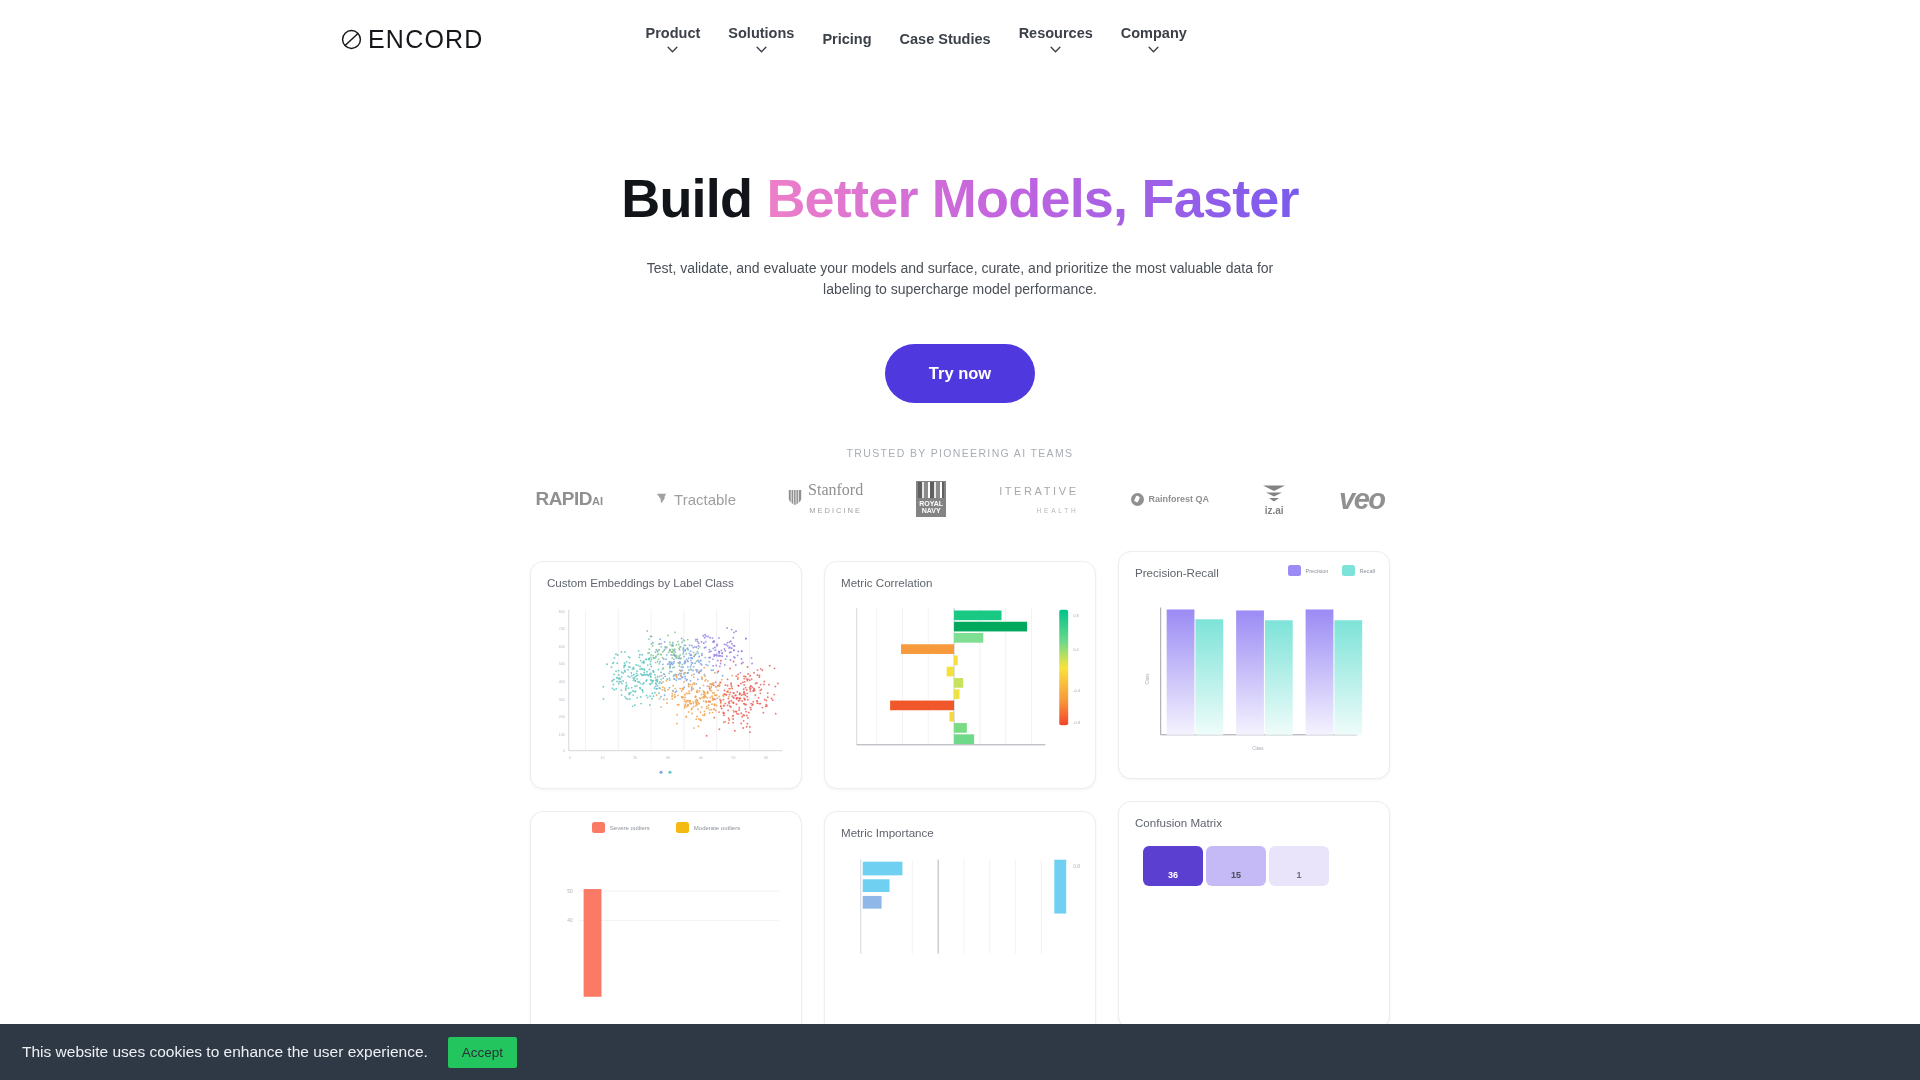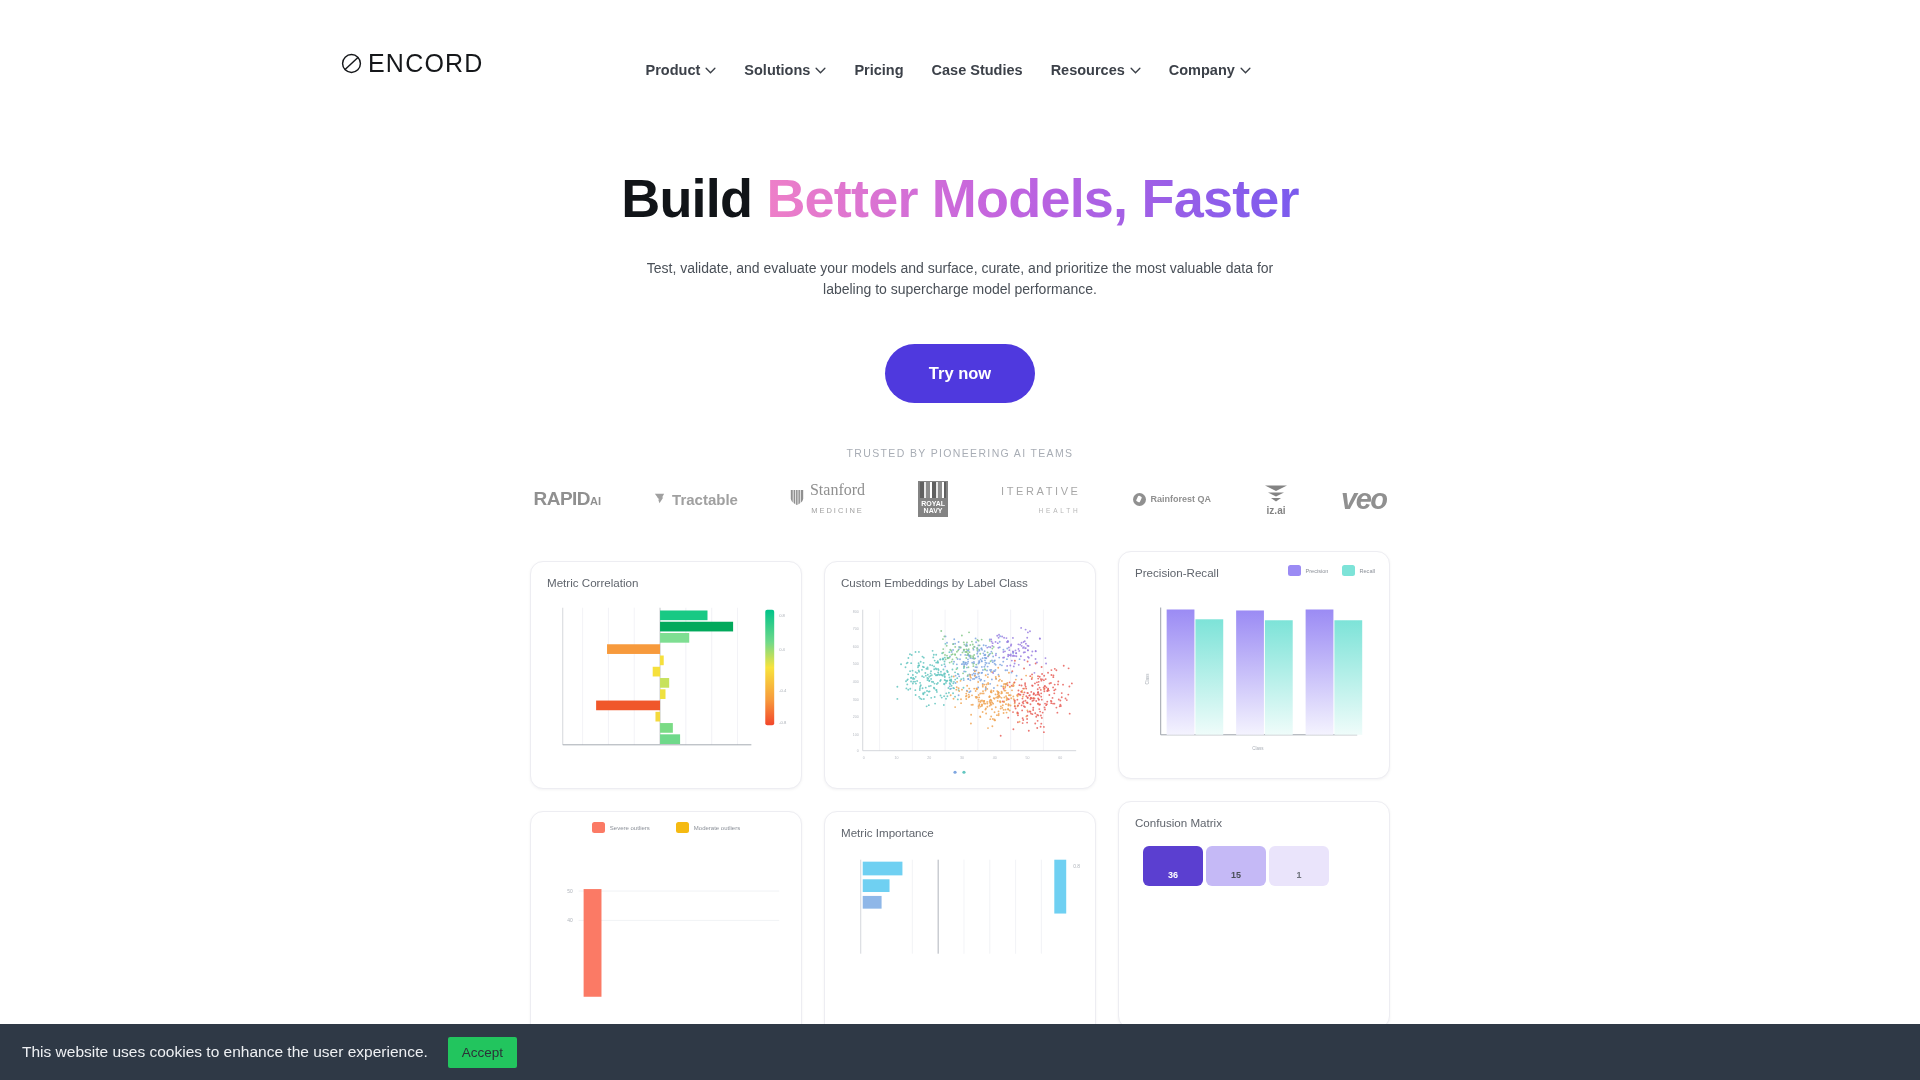--- a/index.html
+++ b/index.html
@@ -7,38 +7,38 @@
     width: 1920px; height: 1080px;
     background: #ffffff;
     font-family: "Liberation Sans", sans-serif;
     overflow: hidden;
   }
   body { position: relative; }
 
   
   .nav {
     height: 78px;
-    display: flex; align-items: flex-end;
+    display: flex; align-items: center;
     padding: 0 340px 0 340px;
     position: relative;
   }
   .logo { display: flex; align-items: center; gap: 5px; }
   .logo-mark { width: 23px; height: 23px; display: block; }
   .logo-text {
     font-size: 25px; letter-spacing: 1.2px; color: #15171a;
     font-weight: 400; font-family: "Liberation Sans", sans-serif;
   }
   .nav-links {
     display: flex; align-items: center; gap: 28px;
     margin-left: 162px;
   }
   .nav-item {
     display: flex; align-items: center; gap: 5px;
     font-size: 14.5px; font-weight: 700; color: #3c4149;
-    cursor: pointer; white-space: nowrap;
+    cursor: pointer; white-space: nowrap; flex-direction: column;
   }
   .chev { width: 11px; height: 7px; display: block; }
   .nav-right {
     position: absolute; right: 340px; top: 50%;
     transform: translateY(-50%);
     display: flex; align-items: center; gap: 25px;
   }
   .login { font-size: 14.5px; font-weight: 700; color: #20242b; cursor: pointer; }
   .cta {
     background: #4F39DE; color: #fff;
@@ -78,21 +78,21 @@
   
   .logos {
     margin-top: 18px;
     display: flex; align-items: center; justify-content: center;
     gap: 52px; height: 44px;
     filter: grayscale(100%);
   }
   .logo-slot { display: flex; align-items: center; justify-content: center; height: 44px; }
   .l-rapid { font-size: 19px; font-weight: 800; color: #8b9098; letter-spacing: -0.5px; }
   .l-rapid small { font-size: 11px; font-weight: 600; letter-spacing: 0; }
-  .l-tractable { display: flex; align-items: center; gap: 6px; font-size: 15px; color: #9ba0a8; font-weight: bold; }
+  .l-tractable { display: flex; align-items: center; gap: 6px; font-size: 15px; color: #9ba0a8; }
   .l-stanford { display: flex; align-items: center; gap: 6px; }
   .l-stanford .sfd { font-size: 16px; color: #8b9098; font-family: "Liberation Serif", serif; }
   .l-stanford .med { font-size: 7.5px; letter-spacing: 2px; color: #9ba0a8; }
   .navy {
     width: 32px; height: 38px; background: #7e838b; color: #fff;
     display: flex; flex-direction: column; align-items: center; justify-content: flex-end;
     font-size: 7px; font-weight: 800; line-height: 1.05; padding-bottom: 3px;
     border: 1.5px solid #fff;
   }
   .navy .tile { width: 26px; height: 16px; background:
@@ -272,69 +272,20 @@
         <span class="nm">iz.ai</span>
       </span>
     </div>
     <div class="logo-slot">
       <span class="l-veo">veo</span>
     </div>
   </div>
 </div>
 
 <div class="grid">
-
-  <div class="card">
-    <div class="card-title">Metric Correlation</div>
-    <div class="card-body">
-      <svg class="plot" viewBox="0 0 272 190" preserveAspectRatio="none">
-        <defs>
-          <linearGradient id="cbar" x1="0" y1="0" x2="0" y2="1">
-            <stop offset="0%" stop-color="#00C389"></stop>
-              <stop offset="28%" stop-color="#6FD98A"></stop>
-            <stop offset="50%" stop-color="#F8E33C"></stop>
-              <stop offset="78%" stop-color="#F79A3C"></stop>
-            <stop offset="100%" stop-color="#F2462B"></stop>
-          </linearGradient>
-        </defs>
-        <g stroke="#e9e9ef" stroke-width=".6">
-          <line x1="52" y1="12" x2="52" y2="152"></line>
-            <line x1="78" y1="12" x2="78" y2="152"></line>
-          <line x1="104" y1="12" x2="104" y2="152"></line>
-            <line x1="156" y1="12" x2="156" y2="152"></line>
-          <line x1="182" y1="12" x2="182" y2="152"></line>
-            <line x1="208" y1="12" x2="208" y2="152"></line>
-        </g>
-        <line x1="32" y1="12" x2="32" y2="152" stroke="#c9ccd3" stroke-width=".8"></line>
-        <line x1="32" y1="152" x2="222" y2="152" stroke="#9aa0a8" stroke-width=".9"></line>
-        <line x1="130" y1="12" x2="130" y2="152" stroke="#b6bac1" stroke-width=".8"></line>
-        <g id="corr-bars">
-            <rect x="130.0" y="14.8" width="47.8" height="9.9" fill="#18C984"></rect>
-            <rect x="130.0" y="26.3" width="73.6" height="9.9" fill="#02A95C"></rect>
-            <rect x="130.0" y="37.8" width="29.4" height="9.9" fill="#7EDE92"></rect>
-            <rect x="76.6" y="49.3" width="53.4" height="9.9" fill="#F79A3C"></rect>
-            <rect x="130.0" y="60.8" width="3.7" height="9.9" fill="#F6E03C"></rect>
-            <rect x="122.6" y="72.3" width="7.4" height="9.9" fill="#F6E03C"></rect>
-            <rect x="130.0" y="83.8" width="9.2" height="9.9" fill="#C7E25C"></rect>
-            <rect x="130.0" y="95.3" width="5.5" height="9.9" fill="#EFE13F"></rect>
-            <rect x="65.6" y="106.8" width="64.4" height="9.9" fill="#F0572A"></rect>
-            <rect x="125.4" y="118.3" width="4.6" height="9.9" fill="#F4D93C"></rect>
-            <rect x="130.0" y="129.8" width="12.9" height="9.9" fill="#7ADB85"></rect>
-            <rect x="130.0" y="141.3" width="20.2" height="9.9" fill="#6FD98A"></rect>
-          </g>
-        <rect x="236" y="14" width="9" height="118" rx="2" fill="url(#cbar)"></rect>
-        <g fill="#a9aeb6" font-size="4.2" font-family="Liberation Sans, sans-serif">
-          <text x="250" y="21">0.8</text>
-            <text x="250" y="56">0.4</text>
-          <text x="250" y="98">-0.4</text>
-            <text x="250" y="131">-0.8</text>
-        </g>
-      </svg>
-    </div>
-  </div>
 
   <div class="card">
     <div class="card-title">Custom Embeddings by Label Class</div>
     <div class="card-body">
       <svg class="plot" viewBox="0 0 272 190" preserveAspectRatio="none">
         <g stroke="#e9e9ef" stroke-width=".6">
           <line x1="55" y1="14" x2="55" y2="158"></line>
             <line x1="88" y1="14" x2="88" y2="158"></line>
           <line x1="121" y1="14" x2="121" y2="158"></line>
             <line x1="154" y1="14" x2="154" y2="158"></line>
@@ -1354,20 +1305,69 @@
             <circle cx="149.5" cy="71.7" r="0.95" fill="#86C98B" opacity="0.85"></circle>
             <circle cx="120.3" cy="41.3" r="0.95" fill="#86C98B" opacity="0.85"></circle>
             <circle cx="122.6" cy="50.8" r="0.95" fill="#86C98B" opacity="0.85"></circle>
           </g>
         <circle cx="131" cy="180" r="1.6" fill="#7EA6E0"></circle>
           <circle cx="140" cy="180" r="1.6" fill="#63C6C0"></circle>
       </svg>
     </div>
   </div>
 
+  <div class="card">
+    <div class="card-title">Metric Correlation</div>
+    <div class="card-body">
+      <svg class="plot" viewBox="0 0 272 190" preserveAspectRatio="none">
+        <defs>
+          <linearGradient id="cbar" x1="0" y1="0" x2="0" y2="1">
+            <stop offset="0%" stop-color="#00C389"></stop>
+              <stop offset="28%" stop-color="#6FD98A"></stop>
+            <stop offset="50%" stop-color="#F8E33C"></stop>
+              <stop offset="78%" stop-color="#F79A3C"></stop>
+            <stop offset="100%" stop-color="#F2462B"></stop>
+          </linearGradient>
+        </defs>
+        <g stroke="#e9e9ef" stroke-width=".6">
+          <line x1="52" y1="12" x2="52" y2="152"></line>
+            <line x1="78" y1="12" x2="78" y2="152"></line>
+          <line x1="104" y1="12" x2="104" y2="152"></line>
+            <line x1="156" y1="12" x2="156" y2="152"></line>
+          <line x1="182" y1="12" x2="182" y2="152"></line>
+            <line x1="208" y1="12" x2="208" y2="152"></line>
+        </g>
+        <line x1="32" y1="12" x2="32" y2="152" stroke="#c9ccd3" stroke-width=".8"></line>
+        <line x1="32" y1="152" x2="222" y2="152" stroke="#9aa0a8" stroke-width=".9"></line>
+        <line x1="130" y1="12" x2="130" y2="152" stroke="#b6bac1" stroke-width=".8"></line>
+        <g id="corr-bars">
+            <rect x="130.0" y="14.8" width="47.8" height="9.9" fill="#18C984"></rect>
+            <rect x="130.0" y="26.3" width="73.6" height="9.9" fill="#02A95C"></rect>
+            <rect x="130.0" y="37.8" width="29.4" height="9.9" fill="#7EDE92"></rect>
+            <rect x="76.6" y="49.3" width="53.4" height="9.9" fill="#F79A3C"></rect>
+            <rect x="130.0" y="60.8" width="3.7" height="9.9" fill="#F6E03C"></rect>
+            <rect x="122.6" y="72.3" width="7.4" height="9.9" fill="#F6E03C"></rect>
+            <rect x="130.0" y="83.8" width="9.2" height="9.9" fill="#C7E25C"></rect>
+            <rect x="130.0" y="95.3" width="5.5" height="9.9" fill="#EFE13F"></rect>
+            <rect x="65.6" y="106.8" width="64.4" height="9.9" fill="#F0572A"></rect>
+            <rect x="125.4" y="118.3" width="4.6" height="9.9" fill="#F4D93C"></rect>
+            <rect x="130.0" y="129.8" width="12.9" height="9.9" fill="#7ADB85"></rect>
+            <rect x="130.0" y="141.3" width="20.2" height="9.9" fill="#6FD98A"></rect>
+          </g>
+        <rect x="236" y="14" width="9" height="118" rx="2" fill="url(#cbar)"></rect>
+        <g fill="#a9aeb6" font-size="4.2" font-family="Liberation Sans, sans-serif">
+          <text x="250" y="21">0.8</text>
+            <text x="250" y="56">0.4</text>
+          <text x="250" y="98">-0.4</text>
+            <text x="250" y="131">-0.8</text>
+        </g>
+      </svg>
+    </div>
+  </div>
+
   <div class="card offset-up">
     <div class="card-title">Precision-Recall</div>
     <div class="legend-row">
       <span class="lg">
         <span class="sw" style="background:#9B8BF4"></span>
         <span>Precision</span>
       </span>
       <span class="lg">
         <span class="sw" style="background:#7DE3D8"></span>
         <span>Recall</span>

